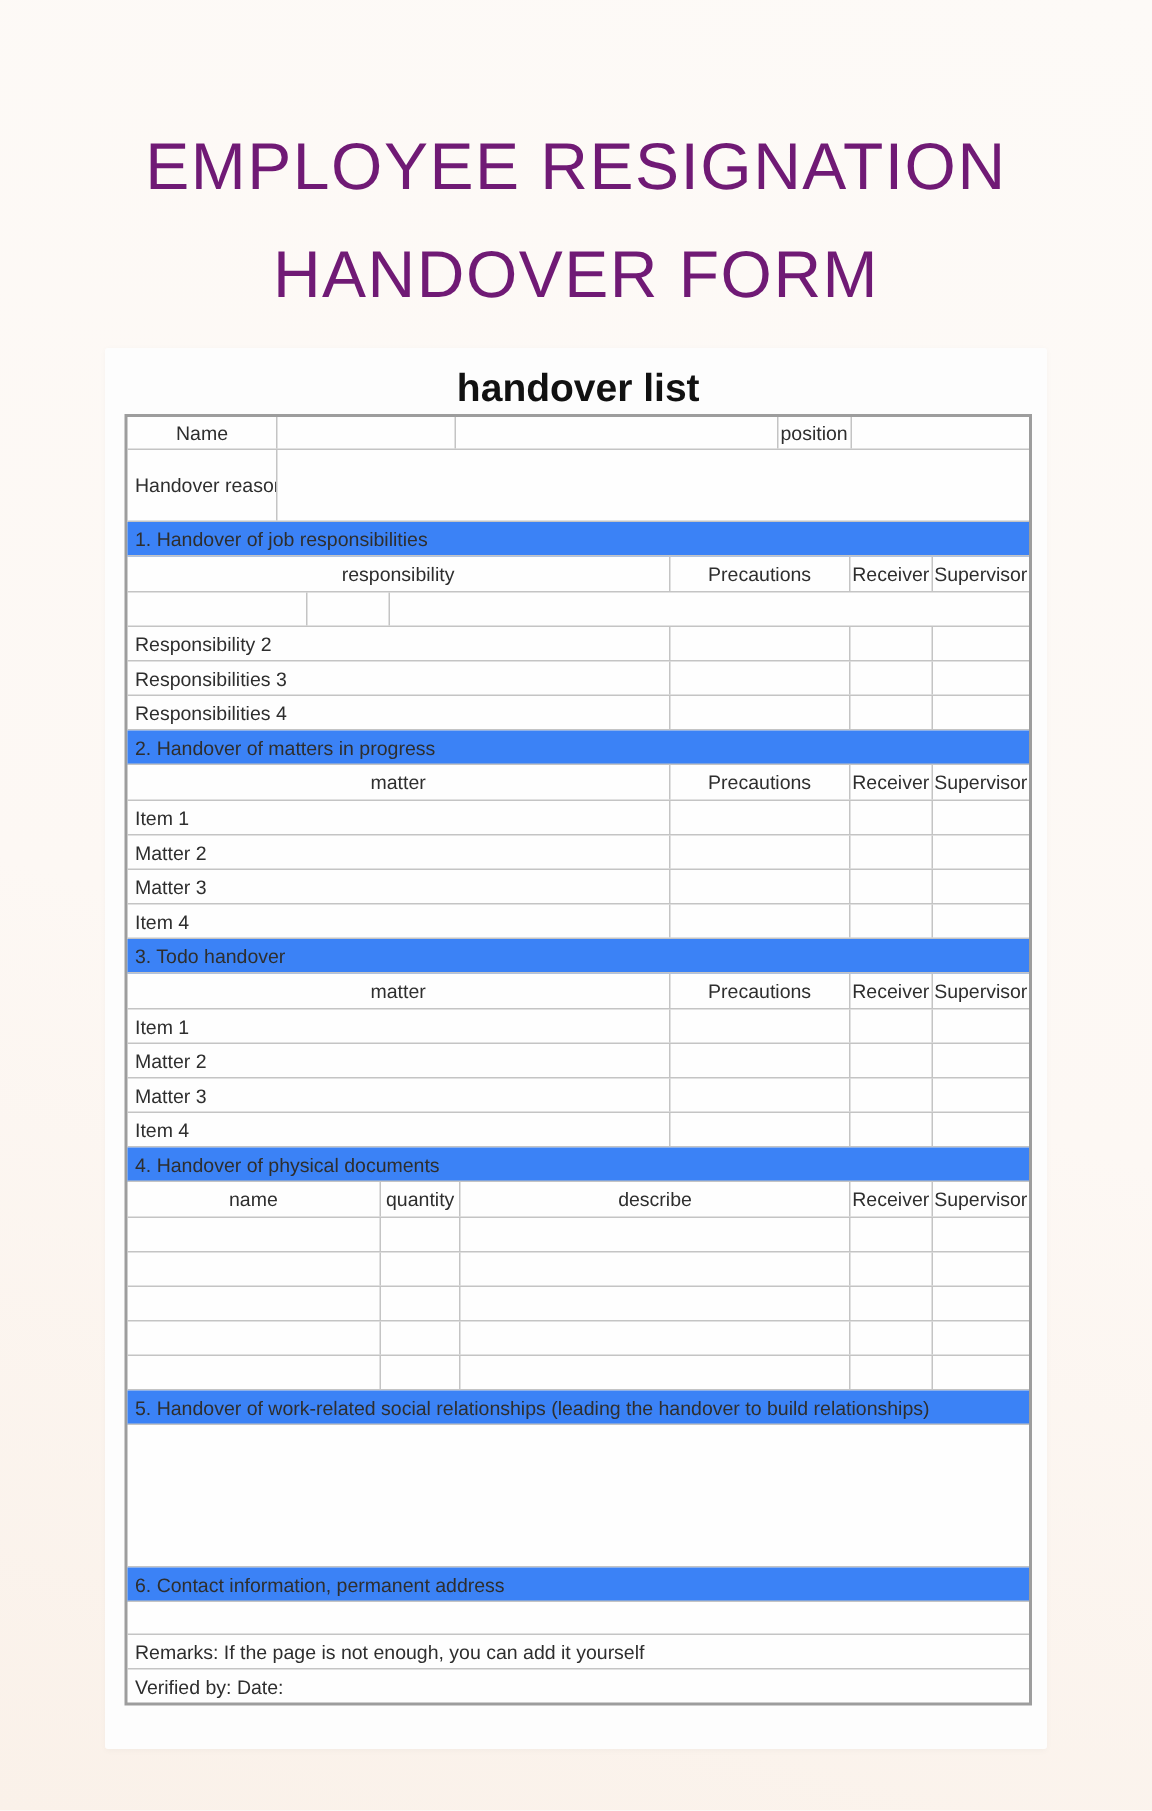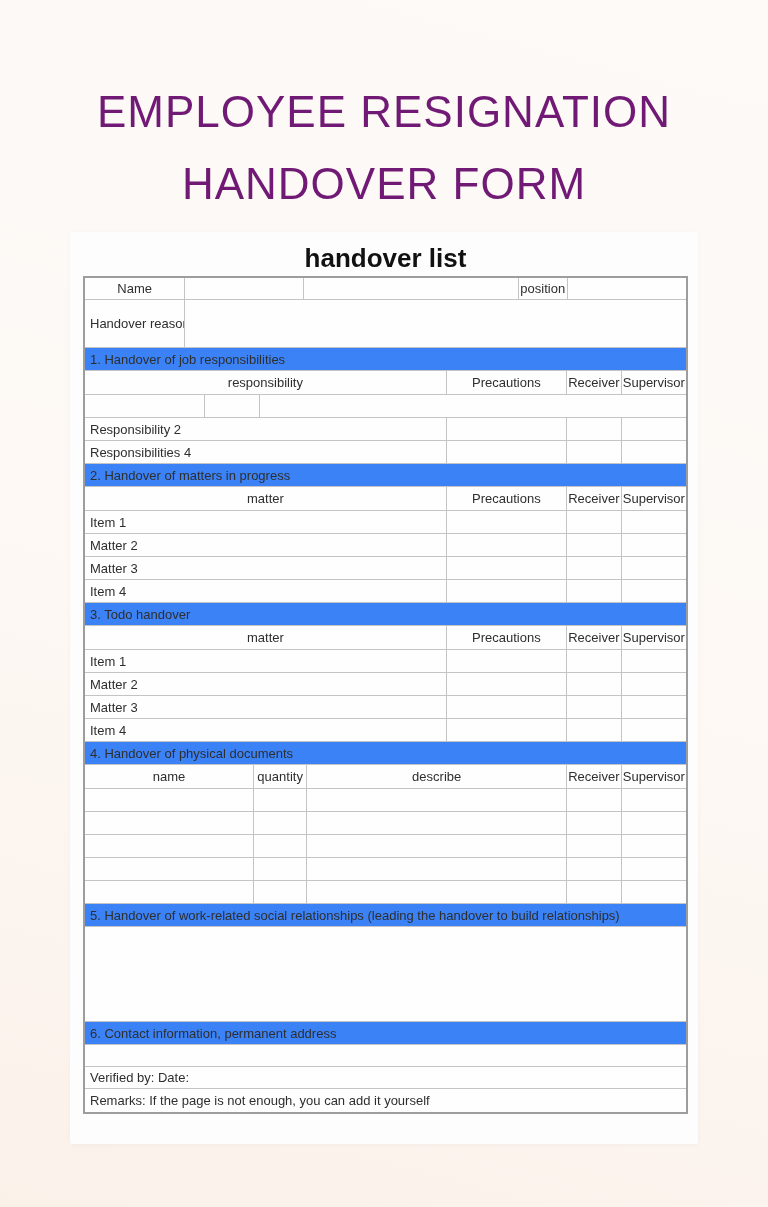--- a/index.html
+++ b/index.html
@@ -121,20 +121,26 @@
         <div class="cell ca-3"></div>
         <div class="cell ca-4"></div>
       </div>
       <div class="row r-data">
         <div class="cell ca-1">Responsibility 2</div>
         <div class="cell ca-2"></div>
         <div class="cell ca-3"></div>
         <div class="cell ca-4"></div>
       </div>
       <div class="row r-data">
+        <div class="cell ca-1">Responsibilities 3</div>
+        <div class="cell ca-2"></div>
+        <div class="cell ca-3"></div>
+        <div class="cell ca-4"></div>
+      </div>
+      <div class="row r-data">
         <div class="cell ca-1">Responsibilities 4</div>
         <div class="cell ca-2"></div>
         <div class="cell ca-3"></div>
         <div class="cell ca-4"></div>
       </div>
 
       <div class="row r-sechdr">
         <div class="cell full">2. Handover of matters in progress</div>
       </div>
       <div class="row r-colhdr">
@@ -255,22 +261,22 @@
         <div class="cell full"></div>
       </div>
 
       <div class="row r-sechdr">
         <div class="cell full">6. Contact information, permanent address</div>
       </div>
       <div class="row r-empty6">
         <div class="cell full"></div>
       </div>
 
+      <div class="row r-foot2">
+        <div class="cell full">Remarks: If the page is not enough, you can add it yourself</div>
+      </div>
       <div class="row r-foot">
         <div class="cell full">Verified by: Date:</div>
-      </div>
-      <div class="row r-foot2">
-        <div class="cell full">Remarks: If the page is not enough, you can add it yourself</div>
       </div>
 
     </div>
   </div>
 </div>
 
 </body></html>

